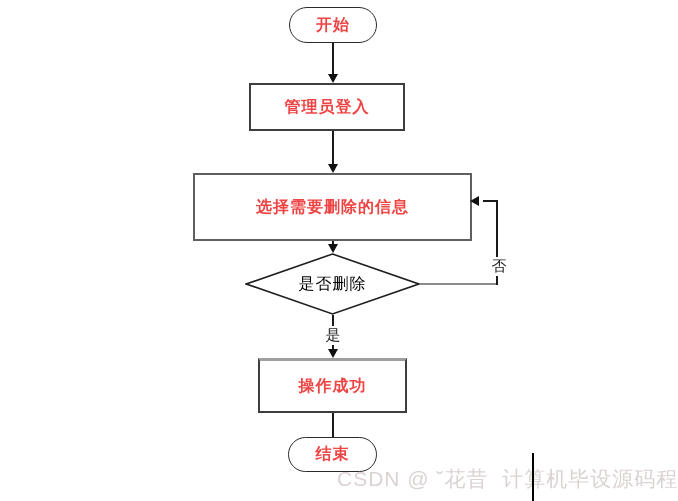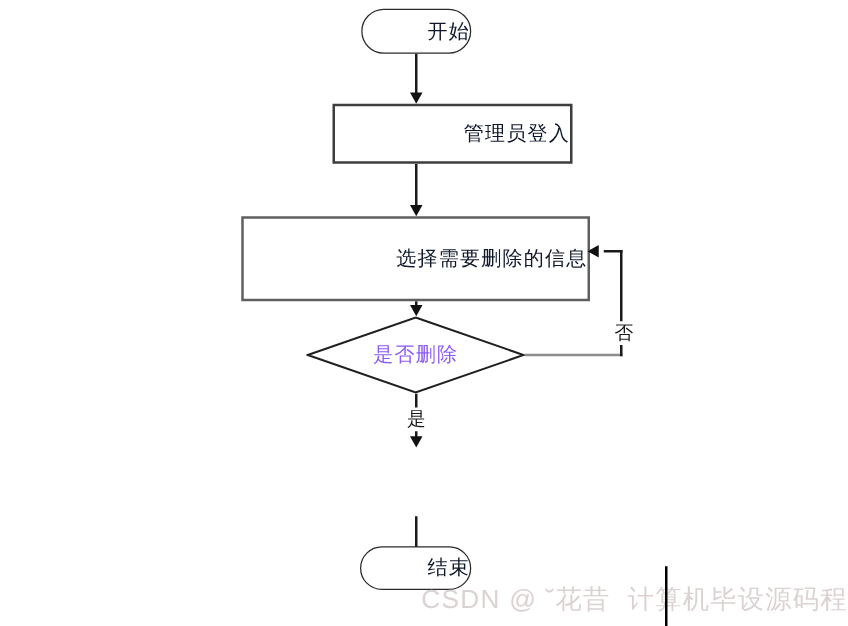--- a/index.html
+++ b/index.html
@@ -13,45 +13,46 @@
     background: #ffffff;
     overflow: hidden;
   }
 
   
   .node {
     position: absolute;
     background: #ffffff;
     display: flex;
     align-items: center;
-    justify-content: flex-end;
+    justify-content: center;
     font-size: 16px;
-    color: #0f172a;
+    color: #ef4444;
     letter-spacing: 1px;
     z-index: 2;
+    font-weight: bold;
   }
   .terminator {
     border: 1.5px solid #2b2b2b;
     border-radius: 18px;
   }
   .process {
     border: 2px solid #3d3d3d;
   }
 
   #n-start   { left: 289px; top: 7px;   width: 88px;  height: 36px; }
-  #n-login   { left: 266px; top: 83px;  width: 192px; height: 48px; }
+  #n-login   { left: 249px; top: 83px;  width: 156px; height: 48px; }
   #n-select  { left: 193px; top: 173px; width: 279px; height: 68px; border-color: #5f5f5f; }
   #n-success { left: 258px; top: 358px; width: 149px; height: 55px; border-top: 3px solid #9e9e9e; }
   #n-end     { left: 288px; top: 437px; width: 89px;  height: 35px; }
 
   #n-decision { position: absolute; left: 245px; top: 253px; width: 175px; height: 62px; z-index: 2; }
   #n-decision-label {
     position: absolute; left: 245px; top: 253px; width: 175px; height: 62px;
     display: flex; align-items: center; justify-content: center;
-    font-size: 16px; color: #8b5cf6; letter-spacing: 1px; z-index: 3;
+    font-size: 16px; color: #000000; letter-spacing: 1px; z-index: 3;
   }
 
   
   .vline { position: absolute; width: 2px; background: #1a1a1a; z-index: 1; }
   .hline { position: absolute; height: 2px; background: #1a1a1a; z-index: 1; }
 
   #e1 { left: 332px; top: 43px;  height: 32px; }
   #e2 { left: 332px; top: 131px; height: 34px; }
   #e3 { left: 332px; top: 229px; height: 16px; }
   #e4 { left: 332px; top: 315px; height: 35px; }
@@ -149,20 +150,23 @@
   <div class="hline" id="loop-h-bottom"></div>
   <div class="vline" id="loop-v"></div>
   <div class="hline" id="loop-h-top"></div>
   <div class="arrow-left" id="a-loop"></div>
   <div class="edge-label" id="lbl-no">否</div>
 
   <div class="vline" id="e4"></div>
   <div class="edge-label" id="lbl-yes">是</div>
   <div class="arrow-down" id="a4"></div>
 
+  <div class="node process" id="n-success">
+    <span>操作成功</span>
+  </div>
 
   <div class="vline" id="e5"></div>
   <div class="arrow-down" id="a5"></div>
 
   <div class="node terminator" id="n-end">
     <span>结束</span>
   </div>
 
   <div class="watermark">CSDN @ ˘花昔  计算机毕设源码程序</div>
 

